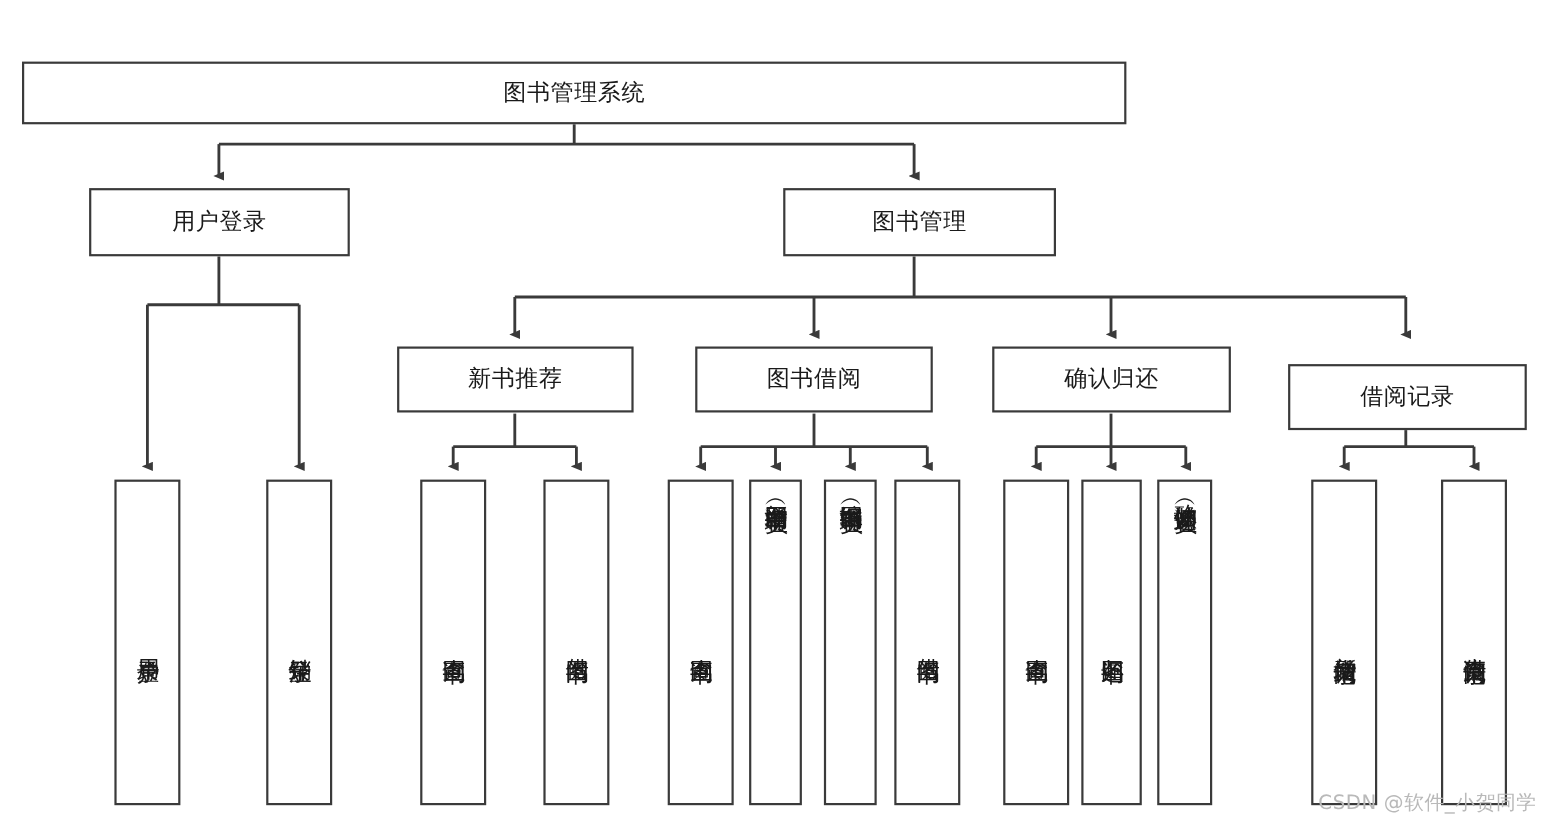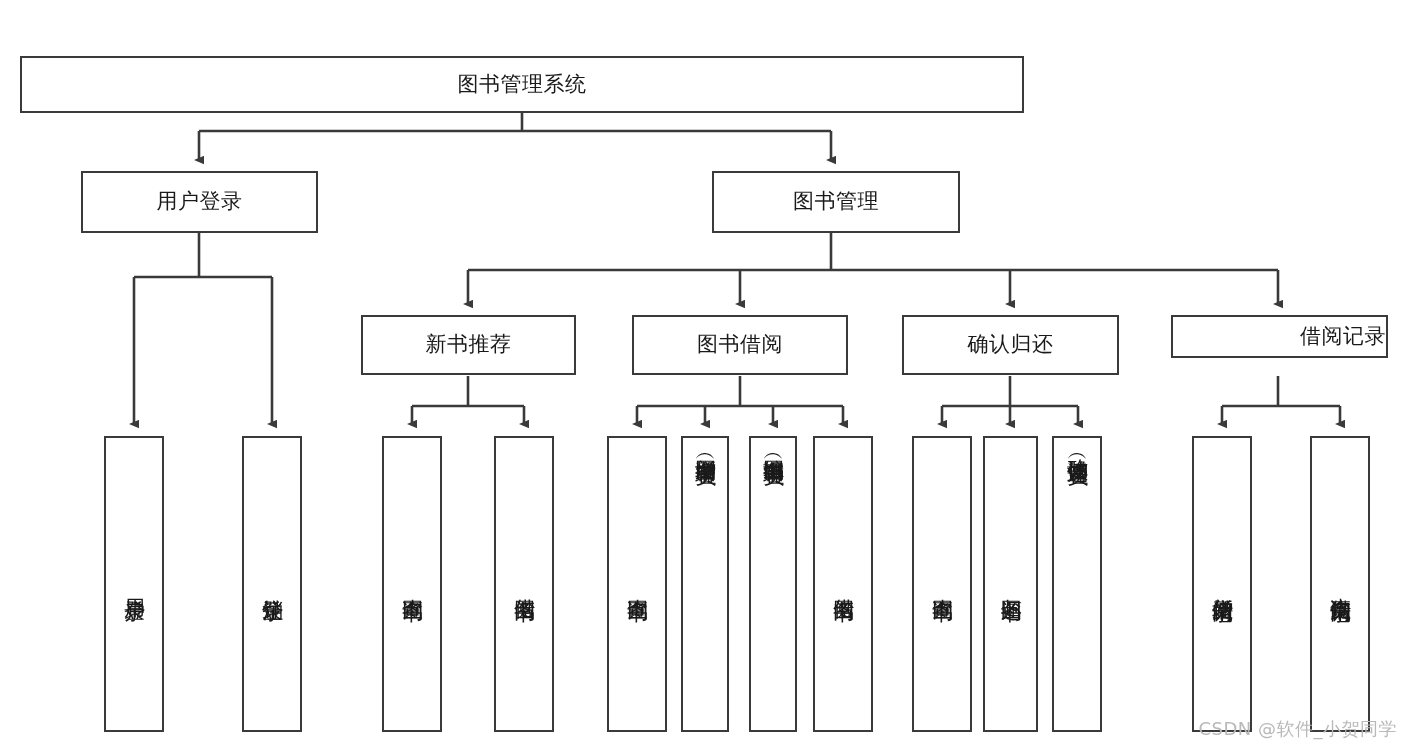--- a/index.html
+++ b/index.html
@@ -142,21 +142,21 @@
   </div>
 
   <div class="node node-h" style="left:632px; top:315px; width:216px; height:60px;">
     <span class="node-label">图书借阅</span>
   </div>
 
   <div class="node node-h" style="left:902px; top:315px; width:217px; height:60px;">
     <span class="node-label">确认归还</span>
   </div>
 
-  <div class="node node-h" style="left:1171px; top:315px; width:217px; height:43px;justify-content:flex-end;">
+  <div class="node node-h" style="left:1171px; top:331px; width:217px; height:60px;">
     <span class="node-label">借阅记录</span>
   </div>
 
   <div class="node node-v center-v" style="left:104px; top:436px; width:60px; height:296px;">
     <span class="node-label">用户登录</span>
   </div>
 
   <div class="node node-v center-v" style="left:242px; top:436px; width:60px; height:296px;">
     <span class="node-label">注销登录</span>
   </div>

